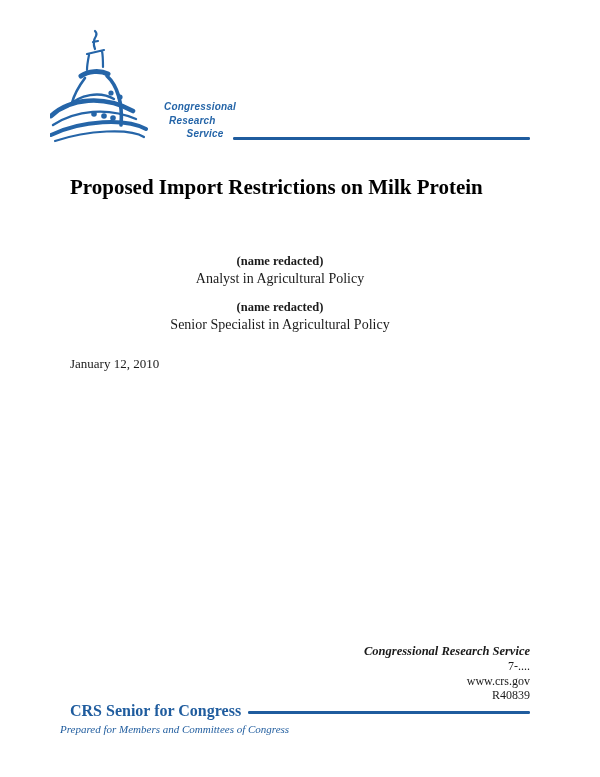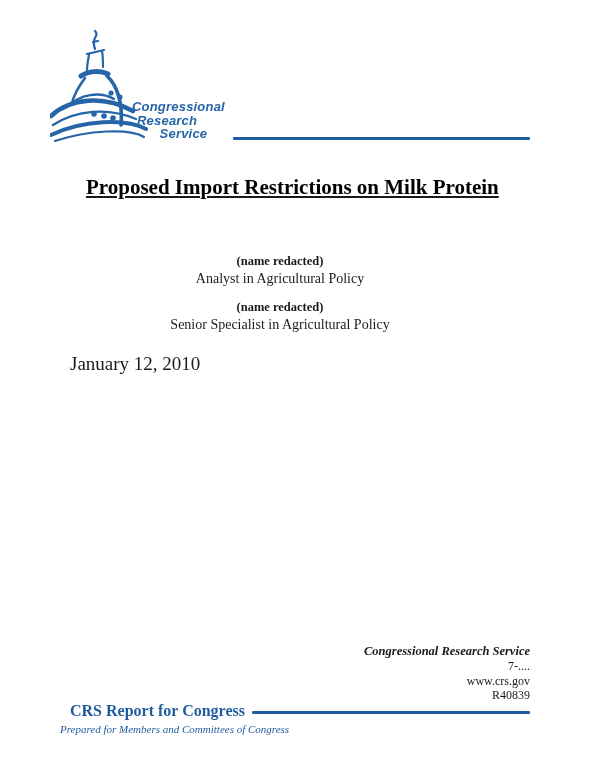--- a/index.html
+++ b/index.html
@@ -15,47 +15,47 @@
     width:600px;height:777px;
     background:var(--paper);
     font-family:"Liberation Serif", serif;
     color:var(--ink);
     overflow:hidden;
     margin:0 auto;
   }
   
   .dome{position:absolute;left:50px;top:28px;width:110px;height:115px;}
   .logo-text{
-    position:absolute;left:132px;top:100px;
+    position:absolute;left:164px;top:100px;
     font-family:"Liberation Sans", sans-serif;
     font-weight:bold;font-style:italic;
-    font-size:13px;line-height:13.5px;
+    font-size:10px;line-height:13.5px;
     color:var(--logo-blue);
     letter-spacing:.2px;
   }
   .logo-text .l2{padding-left:5px;}
   .logo-text .l3{padding-left:10px;text-align:center;}
   .top-rule{
     position:absolute;left:233px;top:137px;
     width:297px;height:2.6px;border-radius:1.3px;
     background:var(--accent);
   }
   
-  .title{position:absolute;left:86px;top:170px;width:475px;text-decoration:underline;}
+  .title{position:absolute;left:70px;top:170px;width:475px;}
   .title-line{
     display:block;white-space:nowrap;
     font-size:21px;font-weight:bold;line-height:34px;
     color:#000;
   }
   
   .authors{position:absolute;left:70px;top:253px;width:420px;}
   .author{margin-bottom:11px;text-align:center;}
   .author-name{font-size:12.5px;font-weight:bold;line-height:17px;}
   .author-role{font-size:14px;line-height:18px;}
-  .report-date{margin-top:21px;font-size:19px;line-height:18px;}
+  .report-date{margin-top:21px;font-size:13px;line-height:18px;}
   
   .info-block{
     position:absolute;right:70px;top:644px;
     text-align:right;line-height:14.5px;
   }
   .info-org{font-size:12.5px;font-weight:bold;line-height:15px;font-style:italic;}
   .info-line{font-size:12px;line-height:14.5px;}
   
   .footer-banner{
     position:absolute;left:70px;top:701px;width:460px;
@@ -134,19 +134,19 @@
 
   <aside class="info-block">
     <div class="info-org">Congressional Research Service</div>
     <div class="info-line">7-....</div>
     <div class="info-line">www.crs.gov</div>
     <div class="info-line">R40839</div>
   </aside>
 
   <footer>
     <div class="footer-banner">
-      <span class="banner-text">CRS Report for Congress</span>
+      <span class="banner-text">CRS Senior for Congress</span>
       <span class="banner-rule"></span>
     </div>
     <div class="footer-tagline">Prepared for Members and Committees of Congress</div>
   </footer>
 
 </div>
 
 </body></html>

